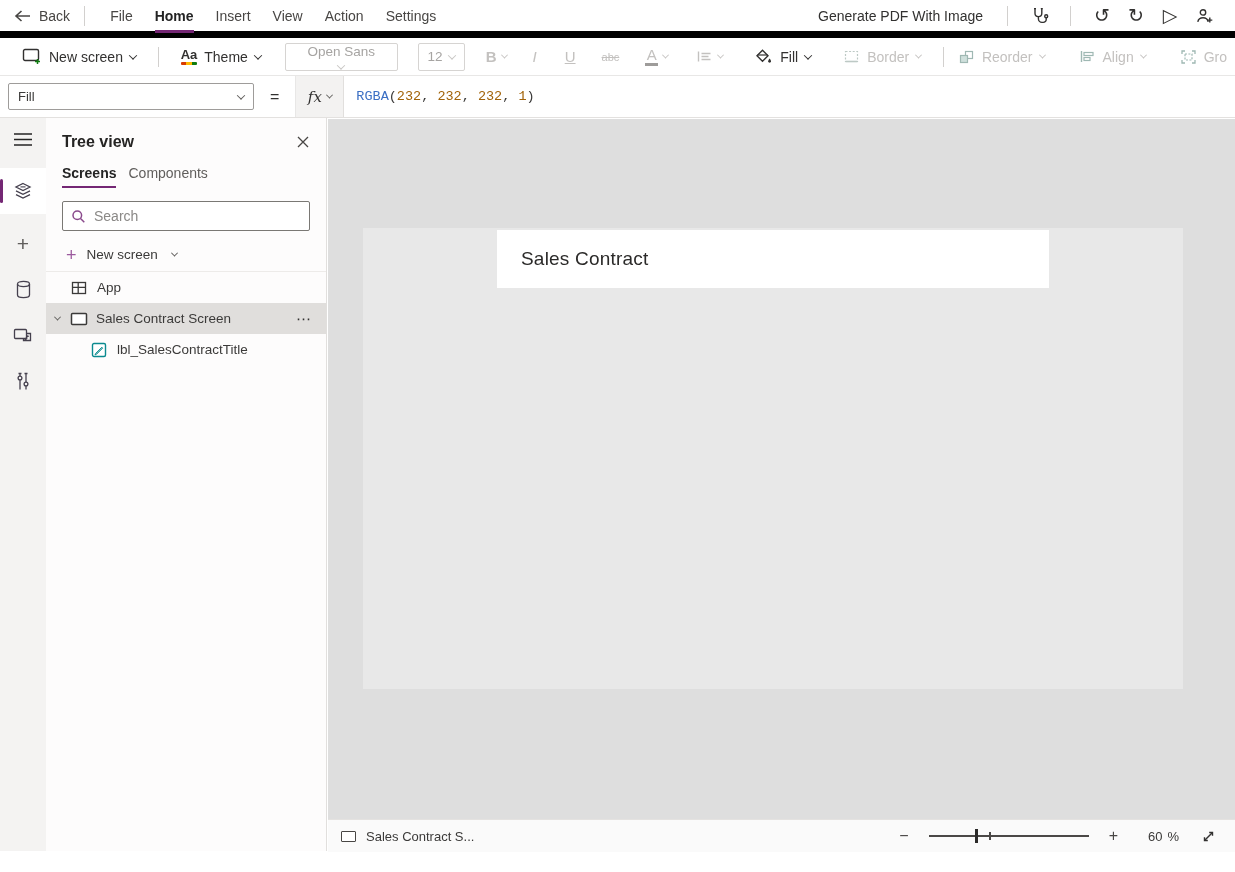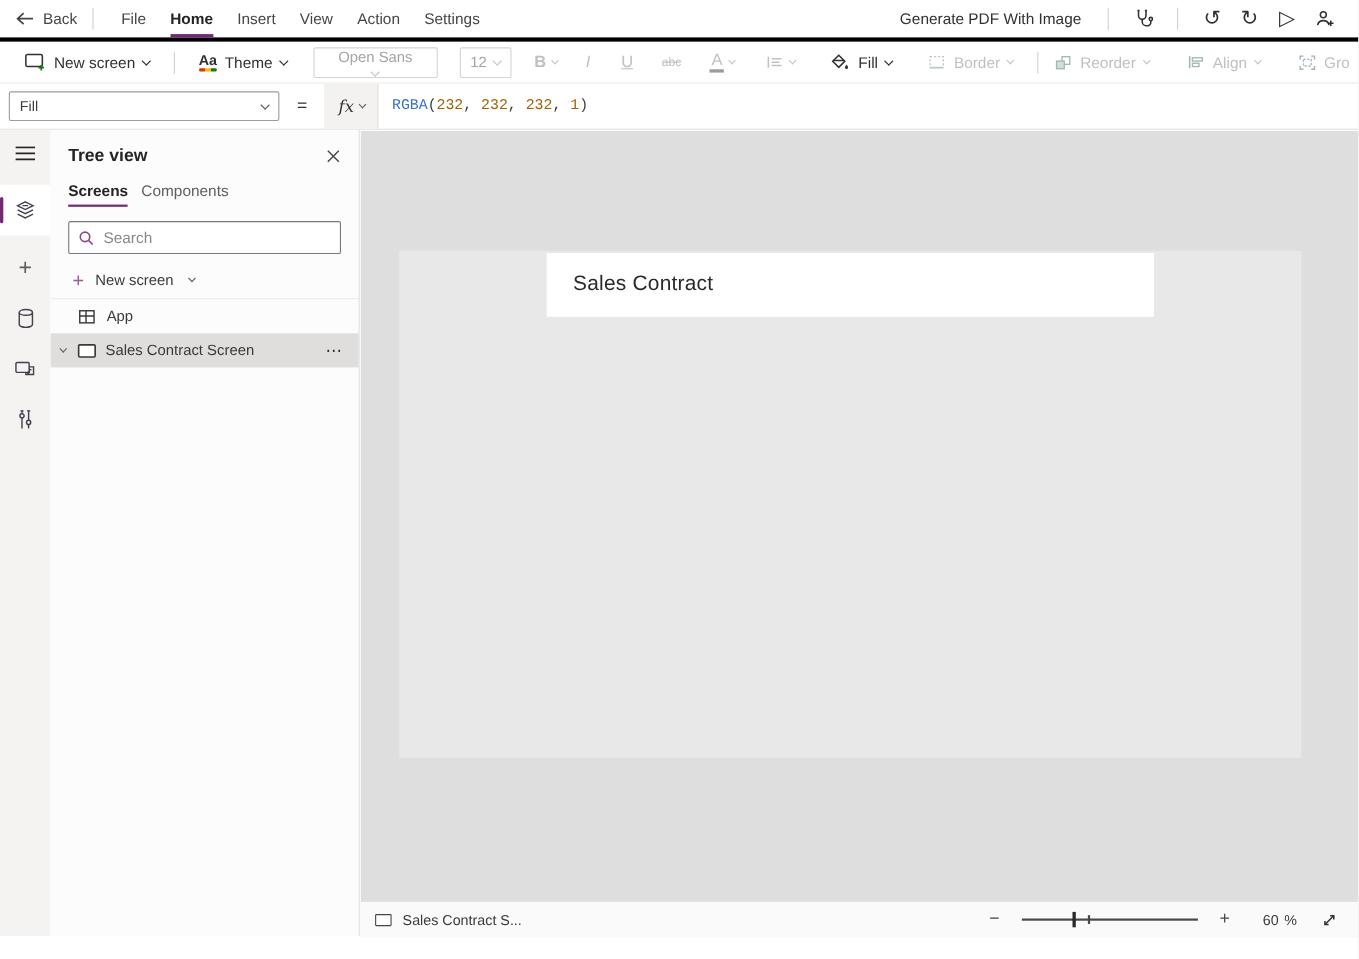--- a/index.html
+++ b/index.html
@@ -7,21 +7,21 @@
   #app {
     position: relative; width: 1235px; height: 872px;
     background:#fff; overflow: hidden;
     font-family: "Liberation Sans", sans-serif;
     color:#323130; font-size:14px;
     -webkit-font-smoothing: antialiased;
   }
   svg { display:block; }
 
   
-  .menubar { display:flex; align-items:center; height:38px; padding:0 14px 0 14px; background:#fff; border-bottom:4px solid #000000; }
+  .menubar { display:flex; align-items:center; height:38px; padding:0 14px 0 14px; background:#fff; border-bottom:7px solid #000000; }
   .back { display:flex; align-items:center; gap:8px; color:#484644; cursor:default; }
   .vdiv { width:1px; height:20px; background:#D2D0CE; margin:0 14px; }
   .menu-item { padding:0 11px; height:38px; display:flex; align-items:center; color:#484644; }
   .menu-item .lbl { padding:9px 0 6px; border-bottom:3px solid transparent; }
   .menu-item.active { color:#242424; font-weight:700; }
   .menu-item.active .lbl { border-bottom-color:#742774; }
   .menubar-right { margin-left:auto; display:flex; align-items:center; }
   .mb-action { color:#323130; padding:0 10px; }
   .mb-icon { color:#323130; display:flex; align-items:center; justify-content:center; width:34px; height:30px; }
   .glyph18 { font-size:19px; line-height:1; color:#323130; }
@@ -403,20 +403,29 @@
         <span class="chv sm exp-chv"></span>
         <span>
           <svg width="18" height="14" viewBox="0 0 18 14">
               <rect x="1.5" y="1.5" width="15" height="11" rx="1" fill="#fff" stroke="#3B3A39" stroke-width="1.5"></rect>
             </svg>
         </span>
         <span>Sales Contract Screen</span>
         <span class="row-ellipsis">⋯</span>
       </div>
 
+      <div class="tree-row child">
+        <span>
+          <svg width="16" height="16" viewBox="0 0 16 16">
+              <rect x="1.5" y="1.5" width="13" height="13" rx="1.5" fill="#fff" stroke="#0B8A8F" stroke-width="1.4"></rect>
+              <path d="M4.6 11.4 10.8 5.2l.9.9-6.2 6.2-1.5.6Z" fill="#7FC4C6" stroke="#0B8A8F" stroke-width="0.9"></path>
+            </svg>
+        </span>
+        <span>lbl_SalesContractTitle</span>
+      </div>
     </div>
 
     <div class="workspace">
       <div class="screen-canvas">
         <div class="title-band">
           <span class="txt">Sales Contract</span>
         </div>
       </div>
 
       <div class="statusbar">

